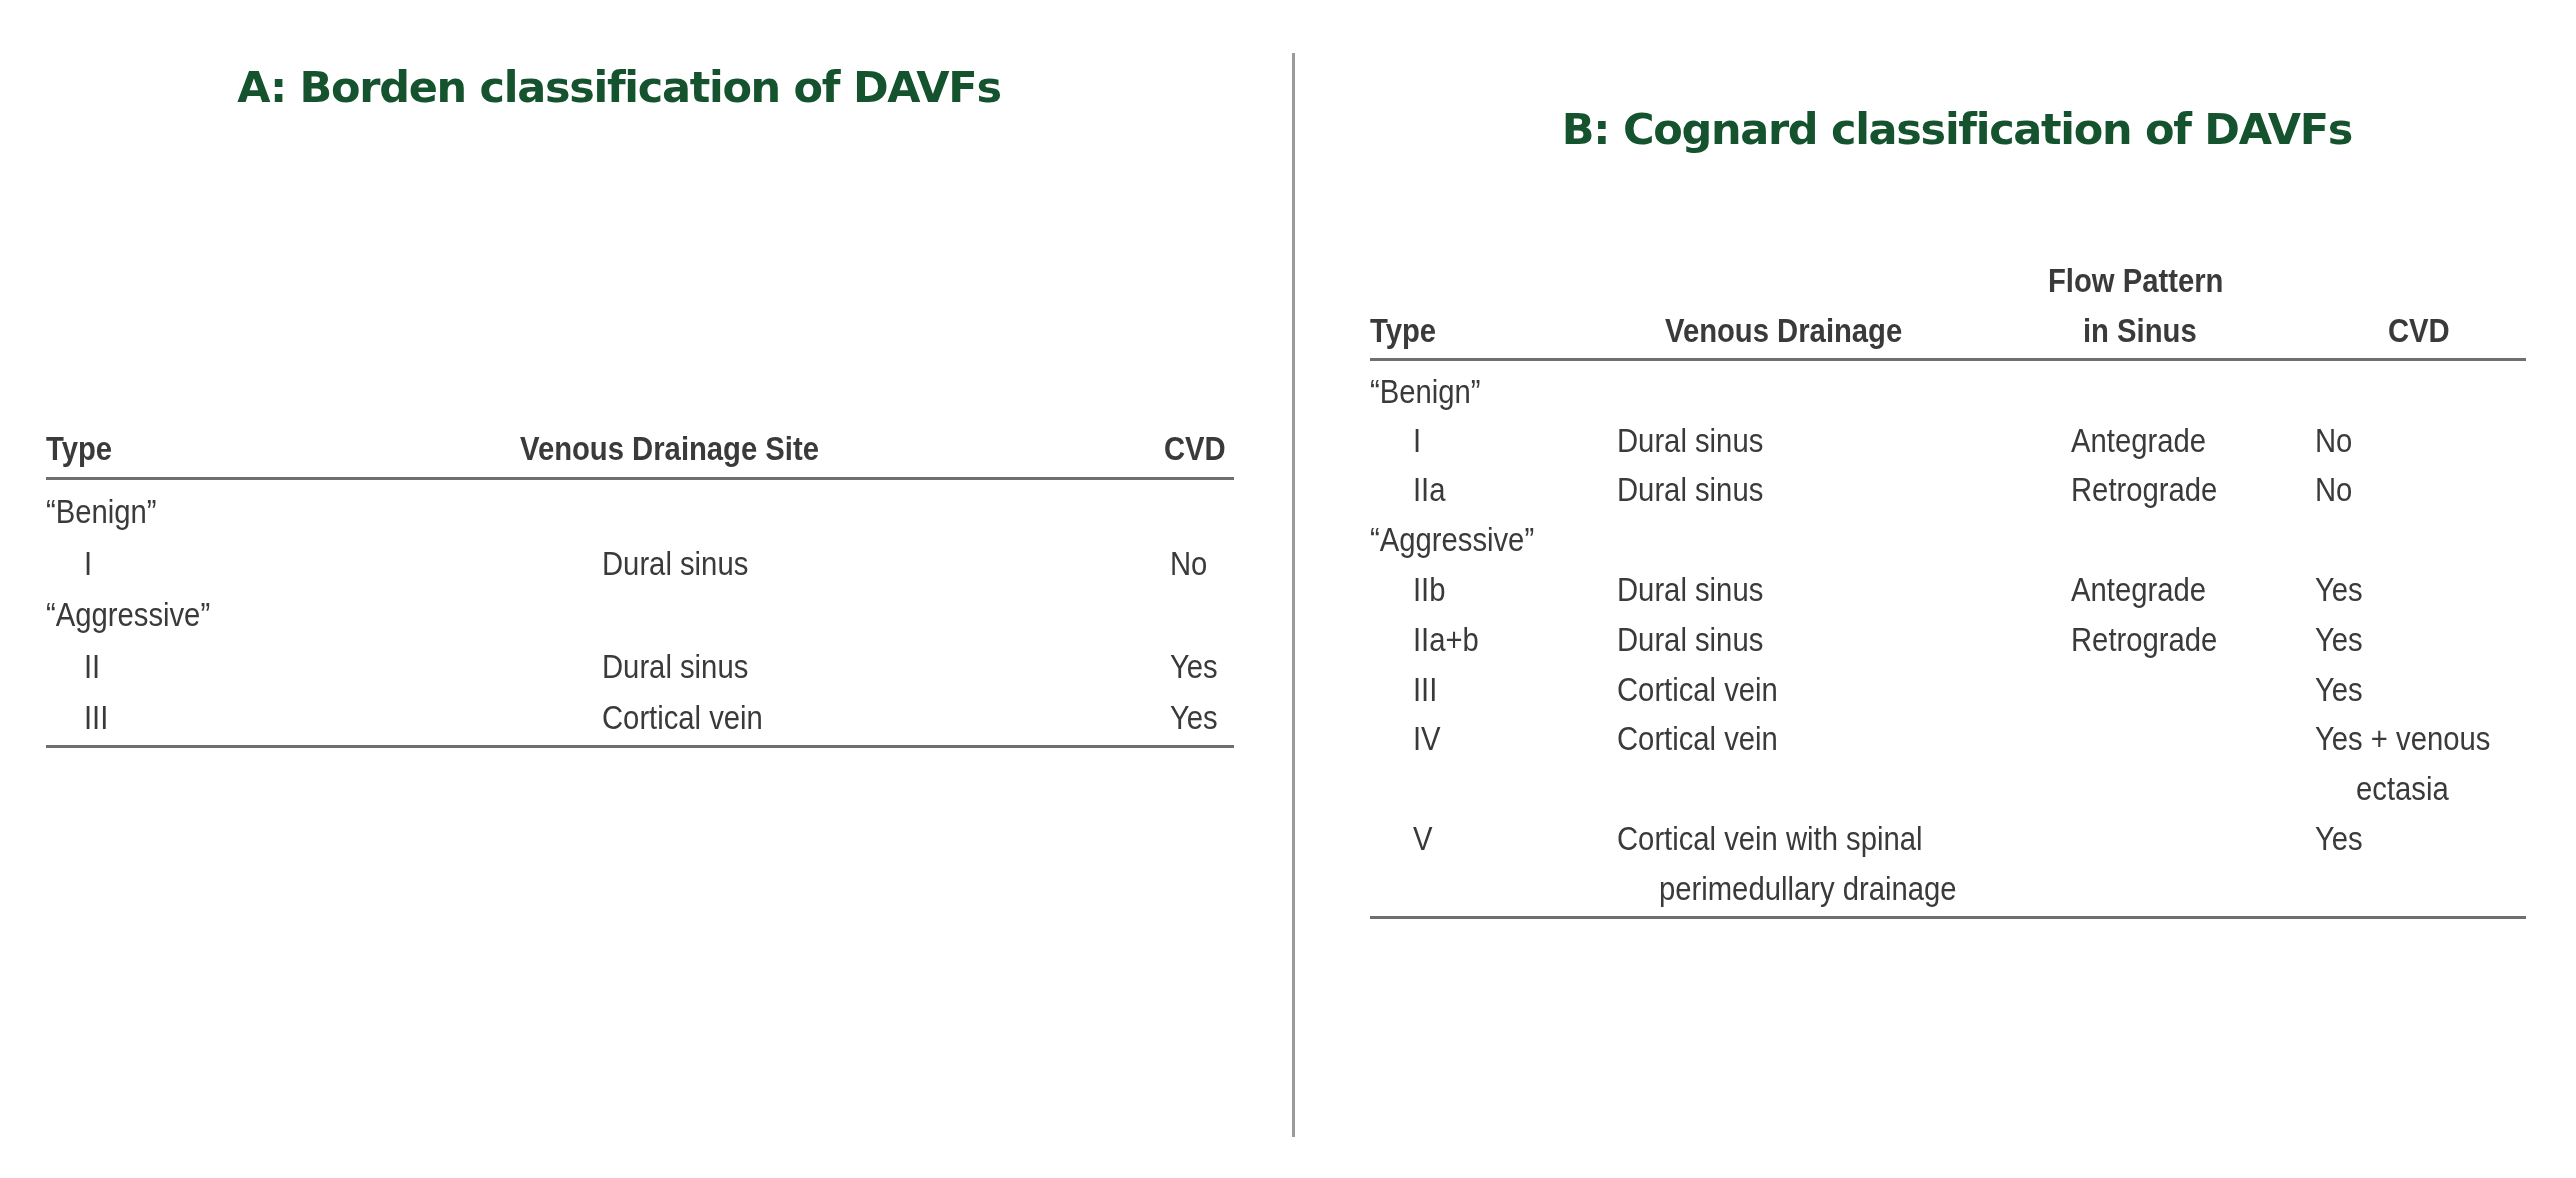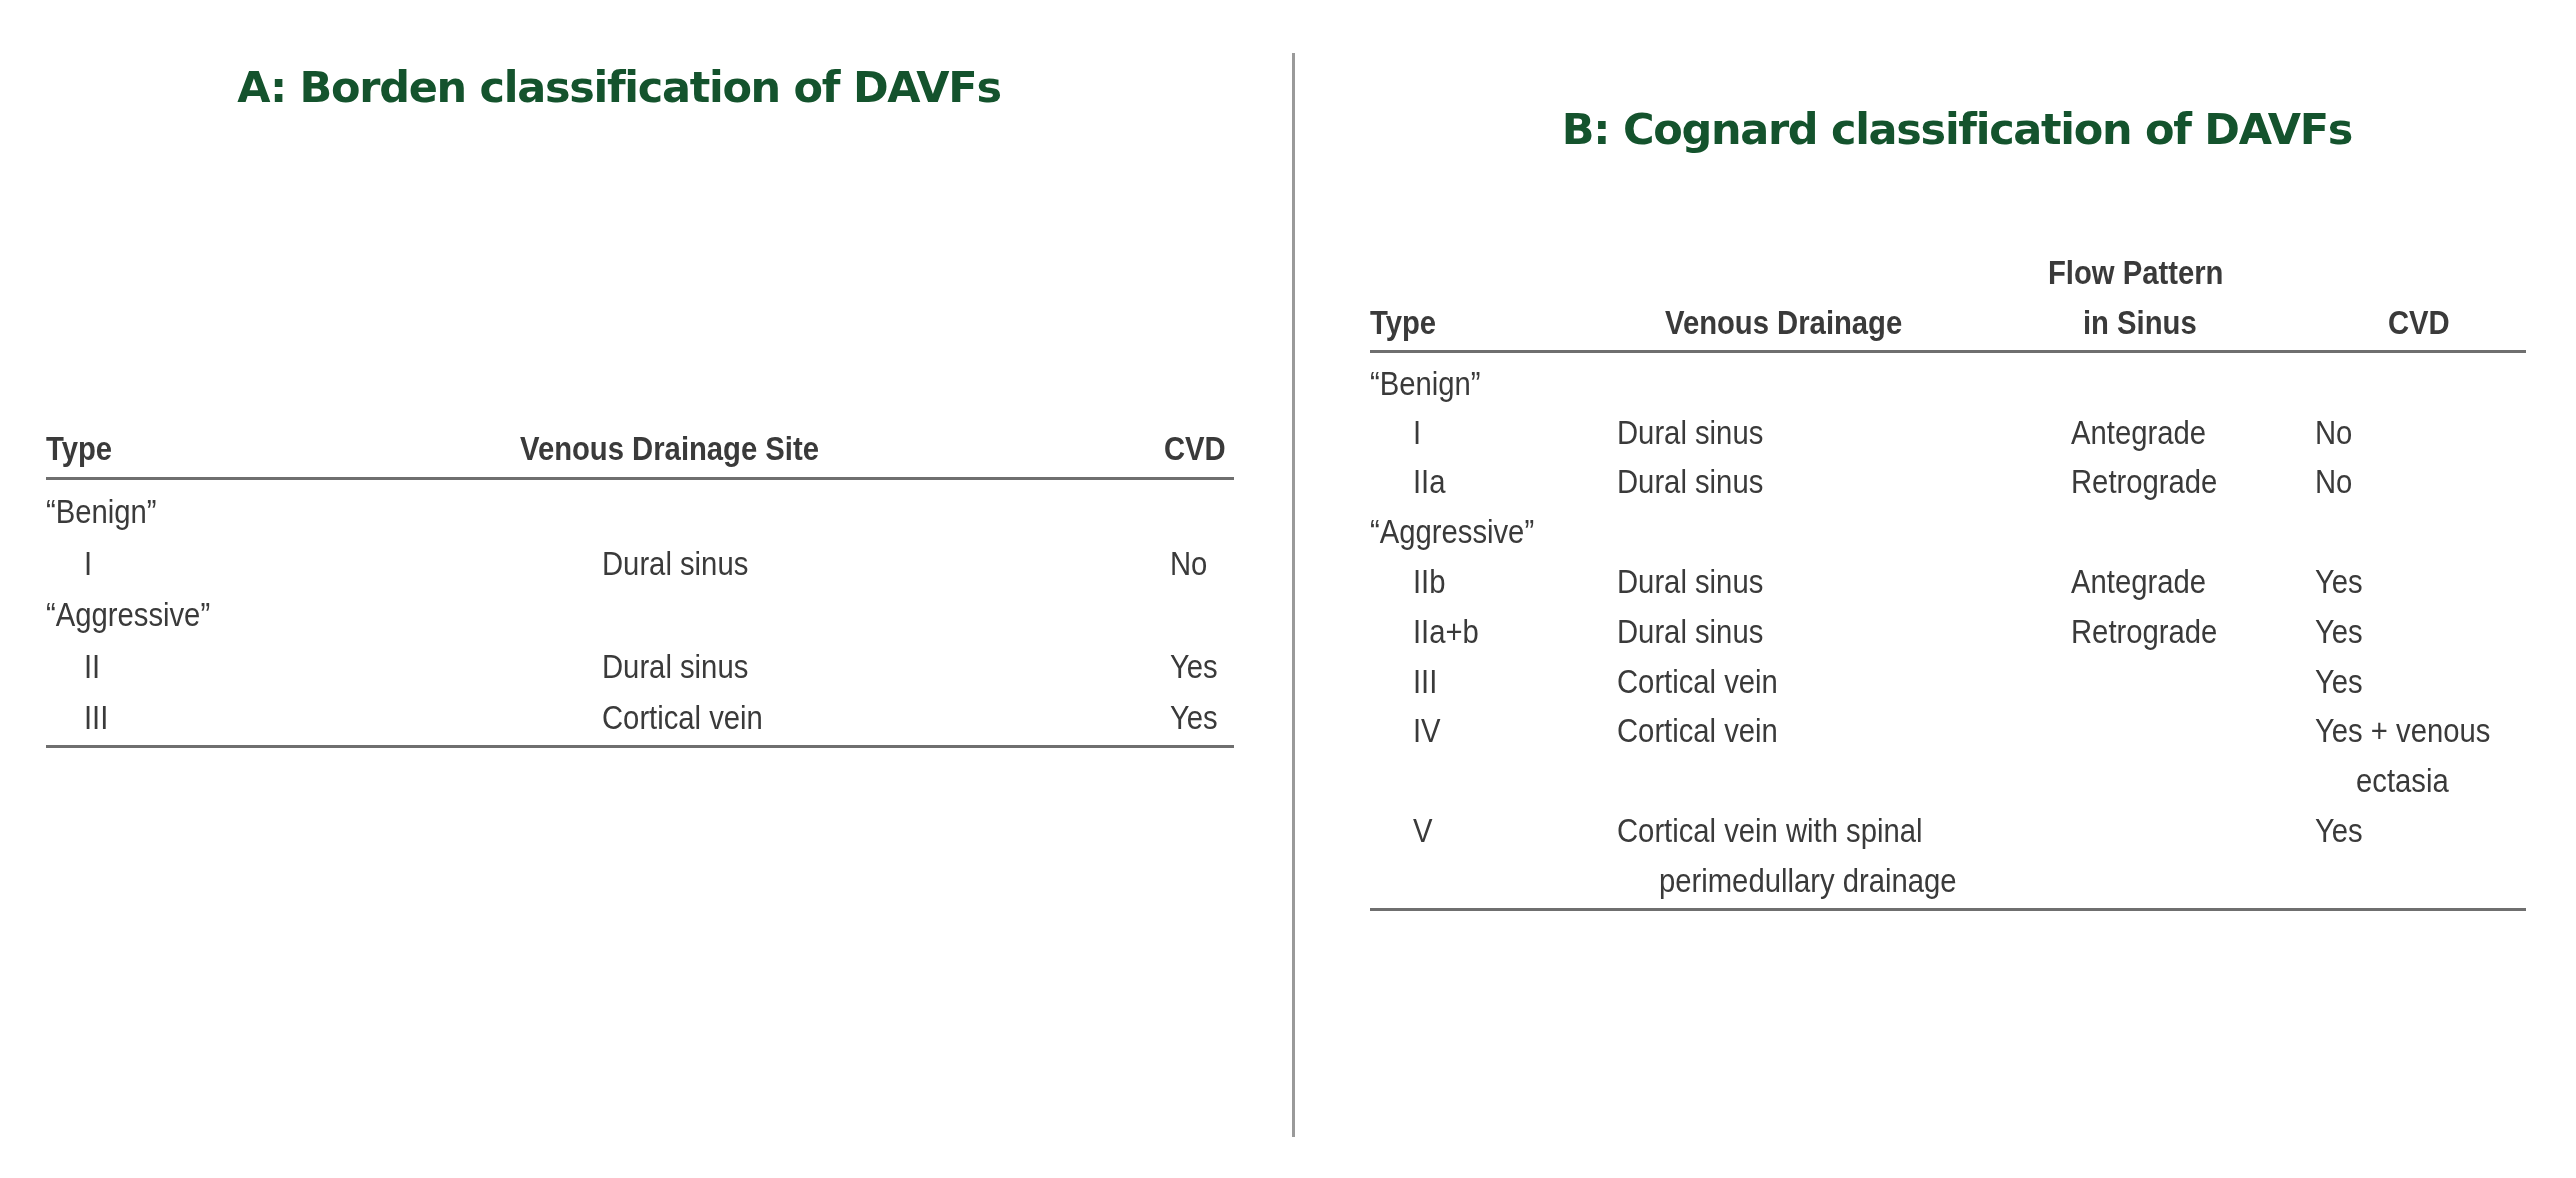--- a/index.html
+++ b/index.html
@@ -11,21 +11,21 @@
   .title.a { left:619px; }
   .title.b { left:1957px;margin-top:42px; }
 
   .tbl { position:absolute; font-size:34px; color:#3a3a3a; }
   .tbl .cell { position:absolute; white-space:nowrap; line-height:41px; transform:scaleX(0.86); transform-origin:left center; }
   .tbl .rule { position:absolute; left:0; height:3.4px; background:#6f6f6f; }
 
   
   .borden { left:46px; top:0; width:1188px; height:1179px; }
   
-  .cognard { left:1370px; top:8px; width:1156px; height:838px; }
+  .cognard { left:1370px; top:16px; width:1156px; height:838px; }
 </style>
 </head>
 <body>
 
 <div class="divider"></div>
 
 <div class="title a">A: Borden classification of DAVFs</div>
 <div class="title b">B: Cognard classification of DAVFs</div>
 
 <div class="tbl borden">

